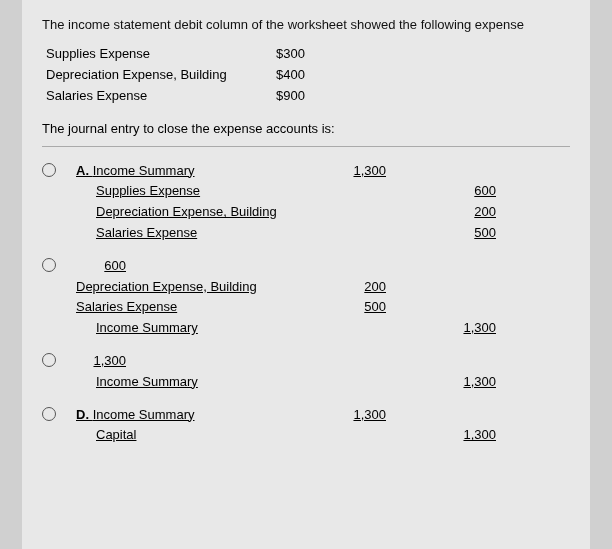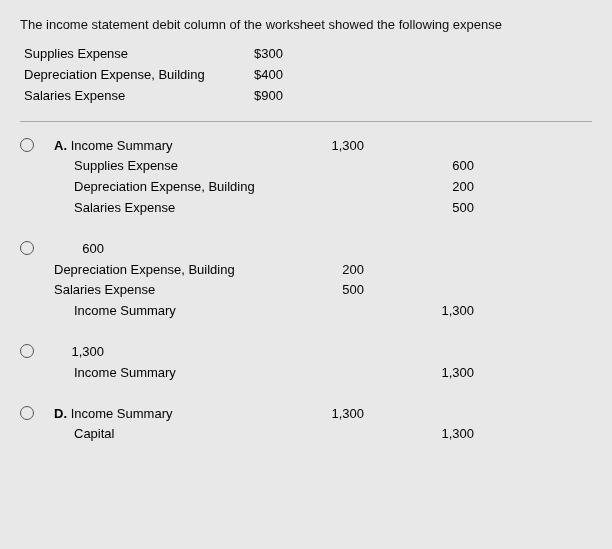--- a/index.html
+++ b/index.html
@@ -8,21 +8,21 @@
       font-size: 13px;
       background: #d0d0d0;
       width: 612px;
       min-height: 549px;
       display: flex;
       align-items: flex-start;
       justify-content: center;
     }
     .page {
       background: #e8e8e8;
-      width: 612px;
+      width: 568px;
       min-height: 549px;
       padding: 16px 20px 16px 20px;
     }
     .intro-text {
       font-size: 13px;
       color: #111;
       margin-bottom: 10px;
       line-height: 1.4;
     }
     .expense-table {
@@ -42,21 +42,22 @@
       margin-bottom: 10px;
     }
     .divider {
       border: none;
       border-top: 1px solid #aaa;
       margin: 10px 0 14px 0;
     }
     .options-list {
       display: flex;
       flex-direction: column;
-      gap: 20px;
+      gap: 12px;
+      text-decoration: underline;
     }
     .option-block {
       display: flex;
       align-items: flex-start;
       gap: 6px;
     }
     .option-radio {
       margin-top: 2px;
       width: 14px;
       height: 14px;
@@ -111,20 +112,21 @@
       <div class="expense-row">
         <span class="expense-label">Depreciation Expense, Building</span>
         <span class="expense-amount">$400</span>
       </div>
       <div class="expense-row">
         <span class="expense-label">Salaries Expense</span>
         <span class="expense-amount">$900</span>
       </div>
     </div>
 
+  <p class="journal-label">The journal entry to close the expense accounts is:</p>
 
   <hr class="divider">
 
   <div class="options-list">
 
   <div class="option-block">
         <div class="option-radio"></div>
         <div class="option-content">
           <div class="journal-entries">
             <div class="journal-entry-row">

